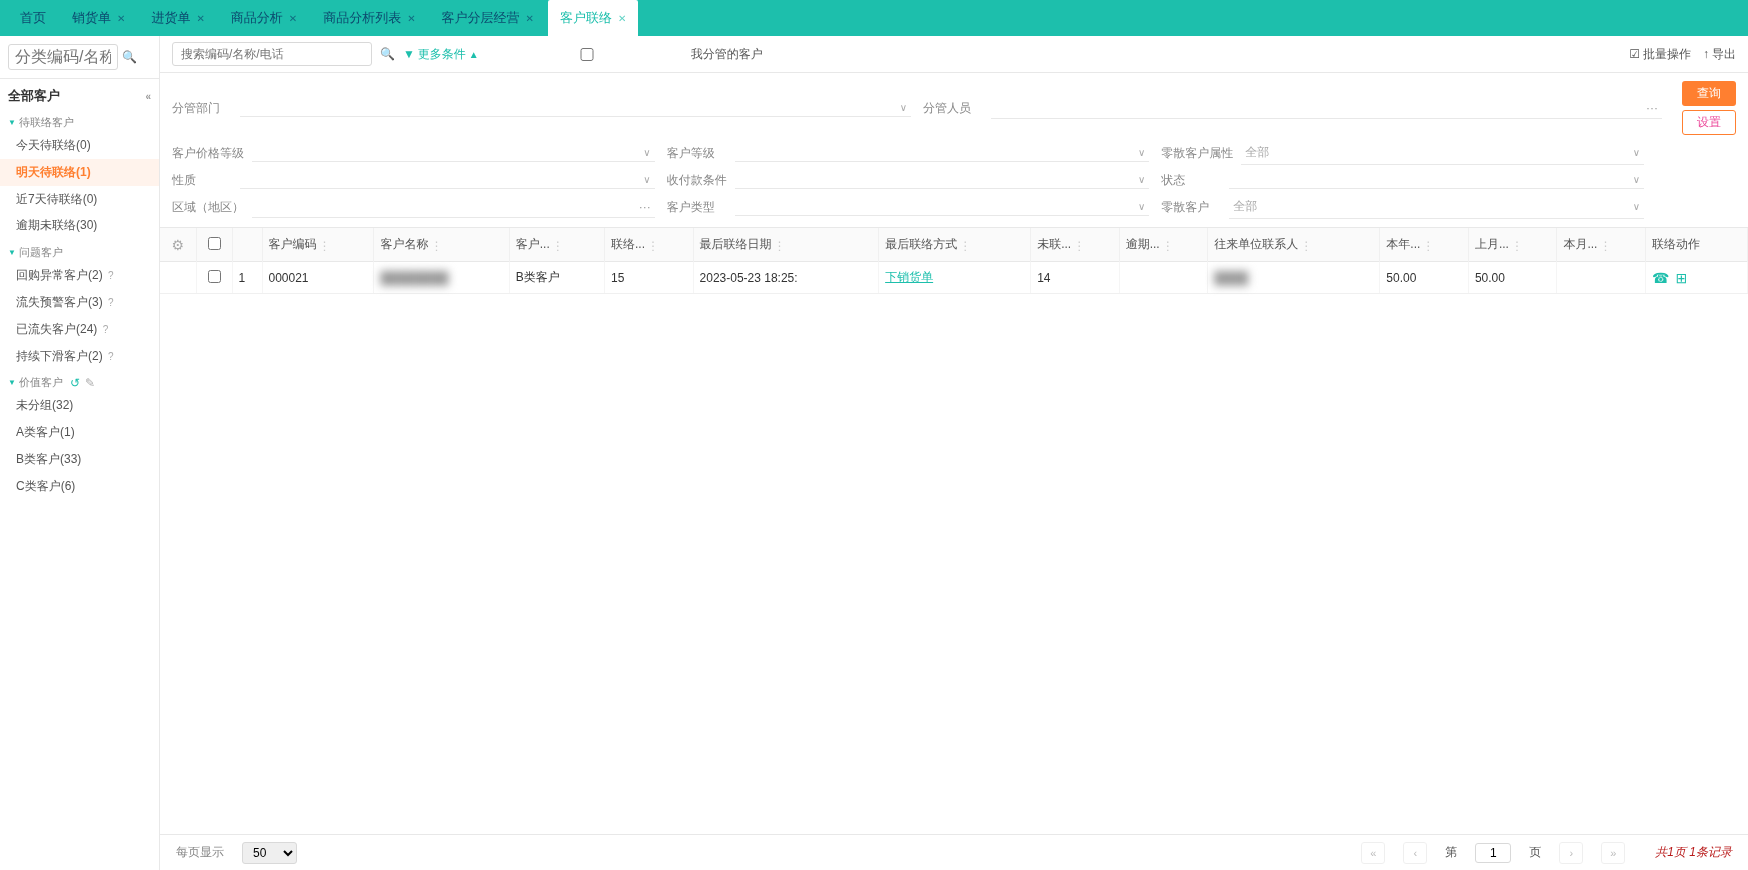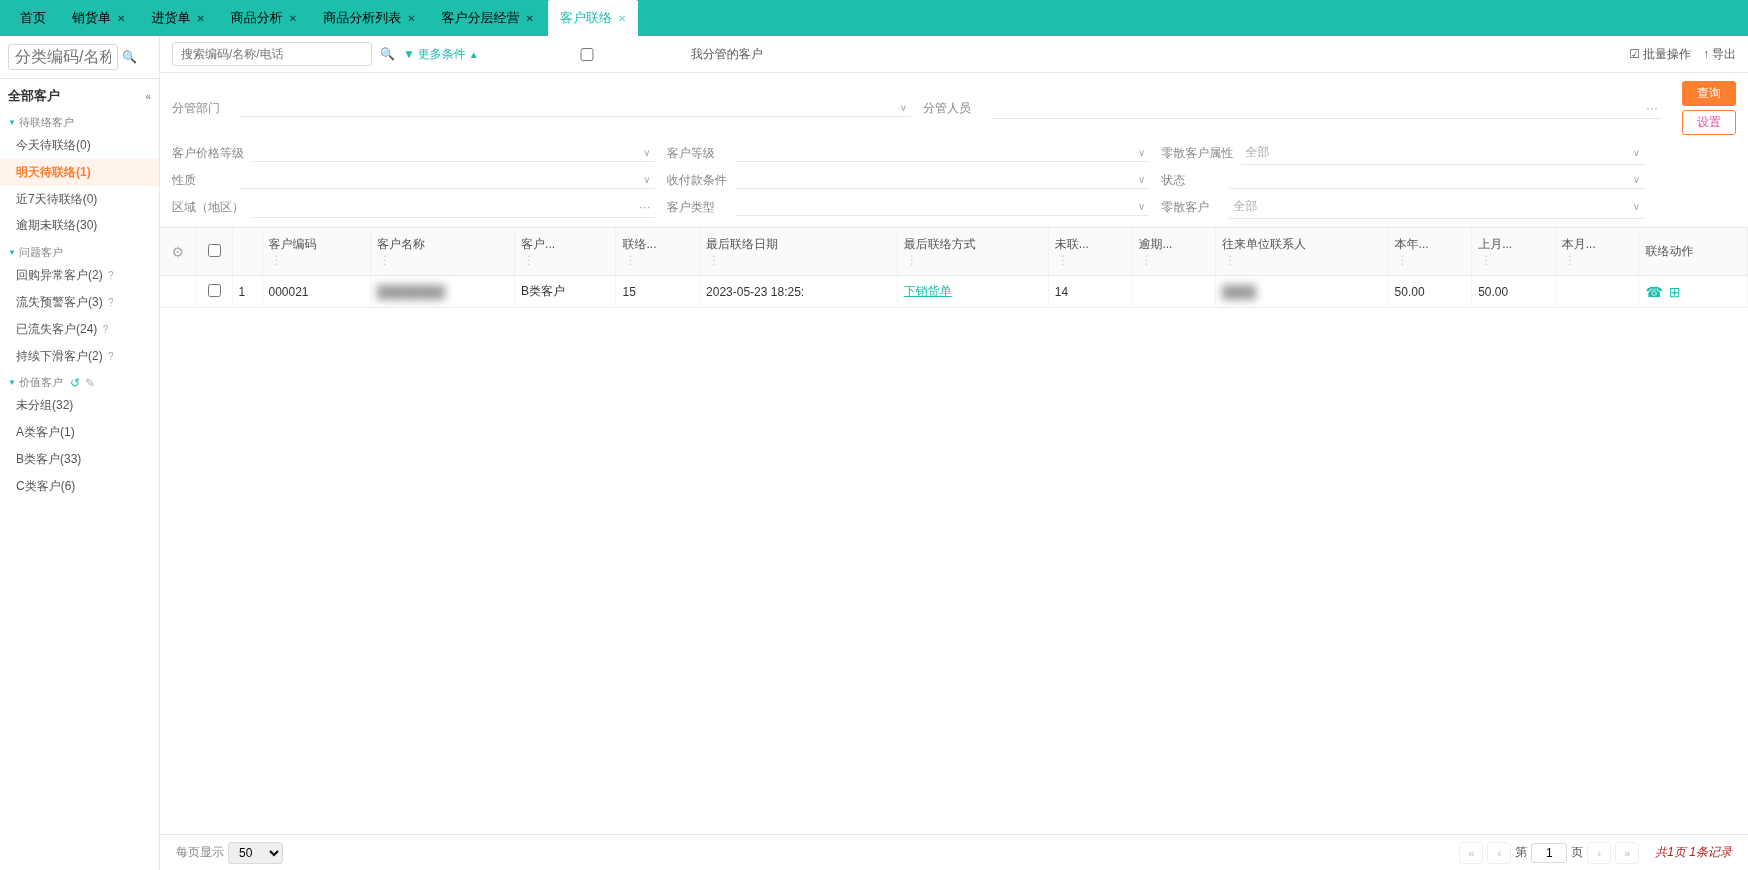--- a/index.html
+++ b/index.html
@@ -8,21 +8,21 @@
     
     .top-nav {
       background: #1dbfac;
       height: 36px;
       display: flex;
       align-items: center;
       padding: 0 8px;
       gap: 2px;
     }
     .nav-item {
-      color: #000000;
+      color: #0c4a6e;
       padding: 0 12px;
       height: 36px;
       display: flex;
       align-items: center;
       cursor: pointer;
       font-size: 13px;
       white-space: nowrap;
     }
     .nav-item.active { background: #fff; color: #1dbfac; border-radius: 2px 2px 0 0; }
     .nav-item .close-btn { margin-left: 6px; font-size: 10px; opacity: 0.7; }
@@ -268,43 +268,42 @@
     td:nth-child(2) { text-align: center; }
     .col-resize-handle {
       display: inline-block;
       width: 4px;
       cursor: col-resize;
       color: #ccc;
       margin-left: 2px;
     }
     .th-content {
       display: flex;
-      align-items: flex-start;
-      flex-direction: column;
+      align-items: flex-end;
     }
     .link-text {
       color: #1dbfac;
       cursor: pointer;
       text-decoration: underline;
     }
     .blurred-text {
       filter: blur(4px);
       user-select: none;
       color: #999;
     }
 
     
     .pagination-bar {
       background: #fff;
       border-top: 1px solid #e8e8e8;
       height: 36px;
       display: flex;
       align-items: center;
       padding: 0 16px;
-      gap: 4px;
+      gap: 18px;
       font-size: 12px;
       color: #555;
     }
     .pagination-bar .per-page-label { color: #888; }
     .per-page-select {
       border: 1px solid #d9d9d9;
       border-radius: 3px;
       padding: 2px 6px;
       font-size: 12px;
       outline: none;

